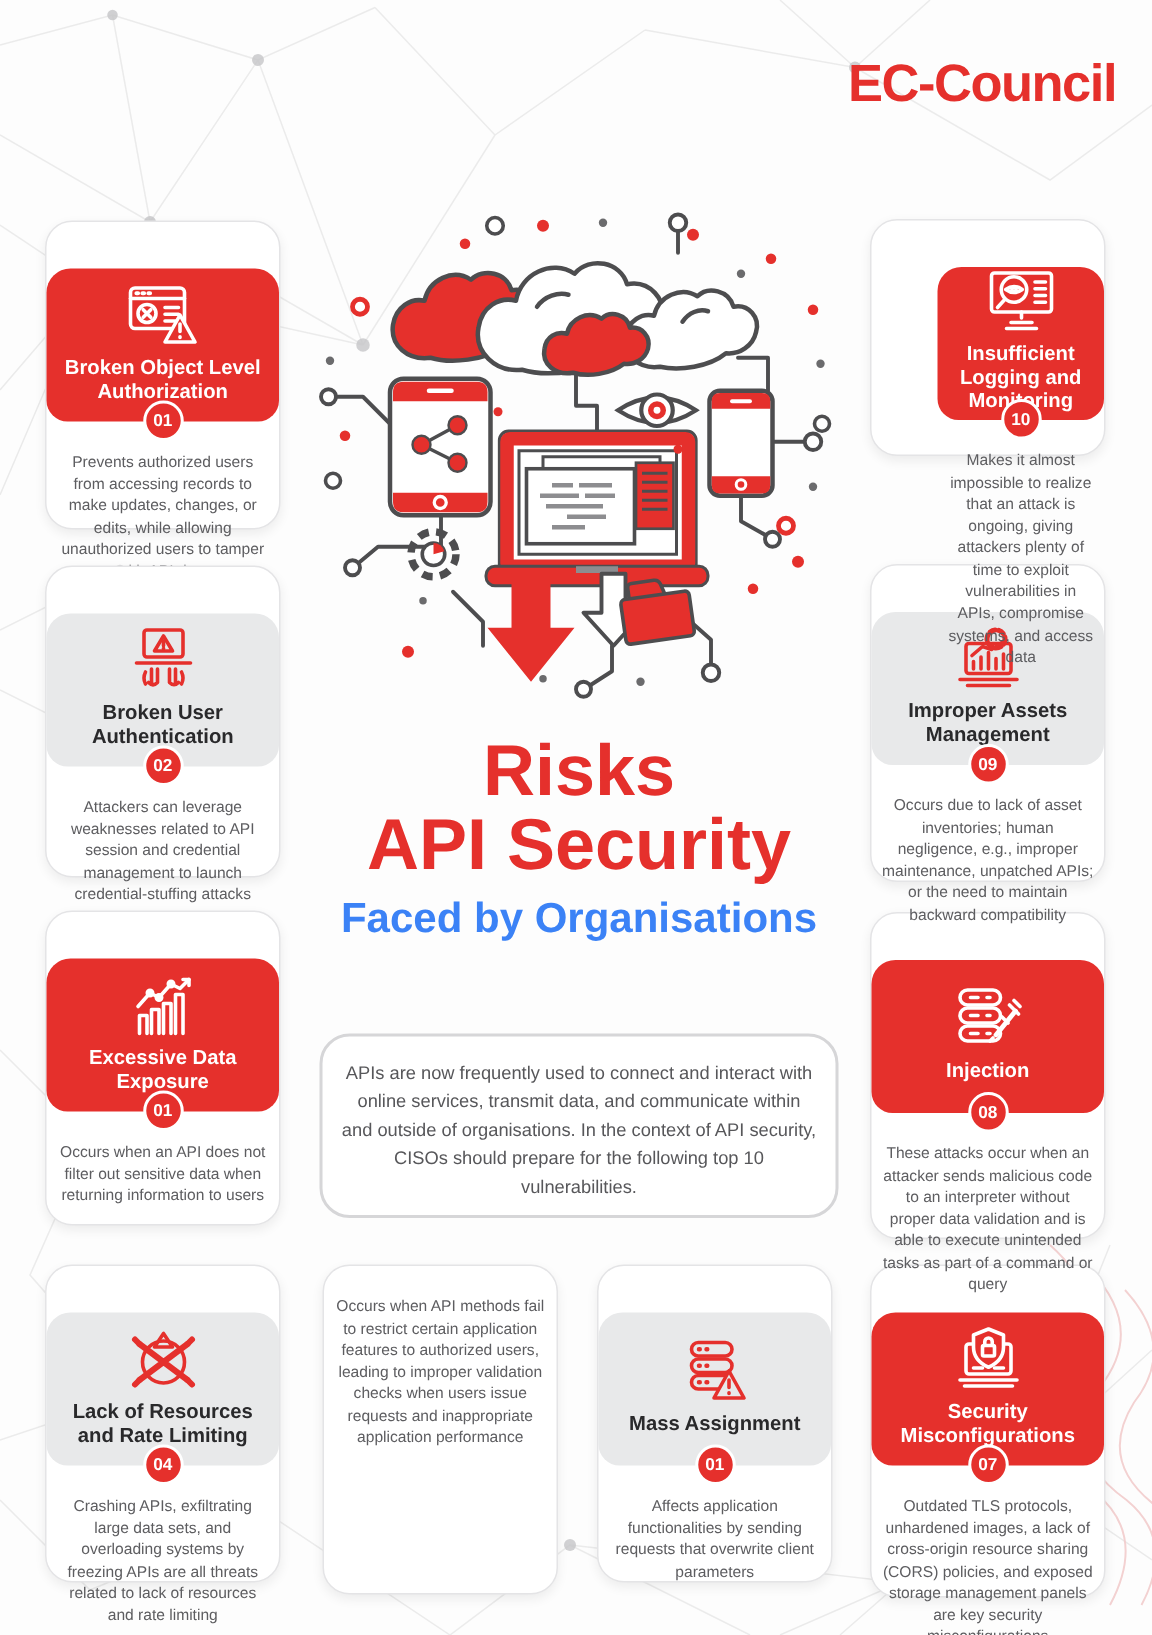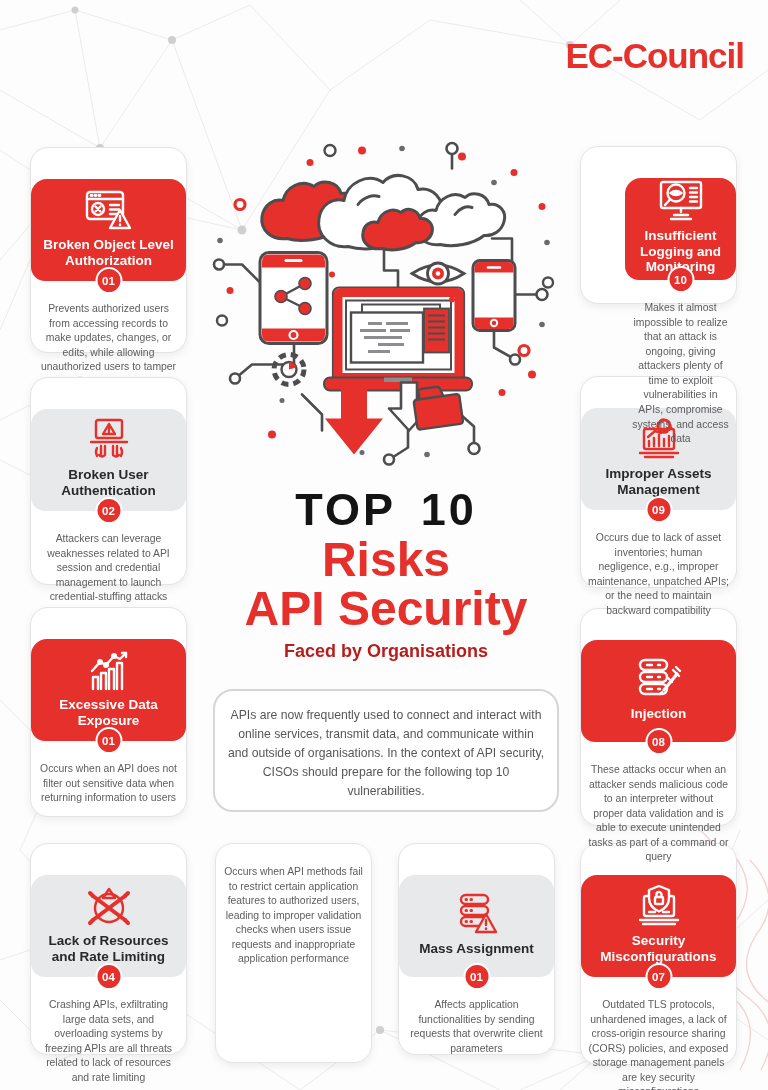--- a/index.html
+++ b/index.html
@@ -47,21 +47,21 @@
     display:flex;align-items:center;justify-content:center;
   }
   .cbody{
     padding:21px 7px 10px;text-align:center;font-size:10.4px;line-height:1.4;
     color:var(--body);
   }
   
   .titleblock{position:absolute;left:203px;top:487px;width:366px;text-align:center;}
   .t-top{font-size:45px;font-weight:bold;color:#141414;letter-spacing:3px;word-spacing:10px;line-height:1;}
   .t-main{font-size:48px;font-weight:bold;color:var(--red);line-height:1.02;letter-spacing:0px;margin-top:4px;}
-  .t-sub{font-size:18px;font-weight:bold;color:#b91c1c;margin-top:7px;letter-spacing:0px;}
+  .t-sub{font-size:28px;font-weight:bold;color:#3b82f6;margin-top:7px;letter-spacing:0px;}
   .introbox{
     position:absolute;left:213px;top:689px;width:346px;height:123px;
     border:2px solid #d6d6d8;border-radius:20px;padding:15px 12px;
     font-size:12.2px;line-height:1.55;color:#57575a;text-align:center;background:#fff;
   }
   .illus{position:absolute;left:212px;top:140px;width:344px;height:345px;}
 </style>
 </head>
 <body>
 <div class="page">
@@ -212,21 +212,20 @@
         <circle cx="10" cy="178" r="5"></circle>
     <circle cx="336" cy="140" r="5"></circle>
   </g>
   <g fill="#fff" stroke="#e5302c" stroke-width="3.2">
     <circle cx="28" cy="62" r="5"></circle>
         <circle cx="312" cy="208" r="5"></circle>
   </g>
 </svg>
 
 <div class="titleblock">
-  <div class="t-top">TOP 10</div>
   <div class="t-main">
     <div>Risks</div>
     <div>API Security</div>
   </div>
   <div class="t-sub">Faced by Organisations</div>
 </div>
 
 <div class="introbox">APIs are now frequently used to connect and interact with online services, transmit data, and communicate within and outside of organisations. In the context of API security, CISOs should prepare for the following top 10 vulnerabilities.</div>
 
 <div class="card" style="left:30px;top:147px;height:206px;">

